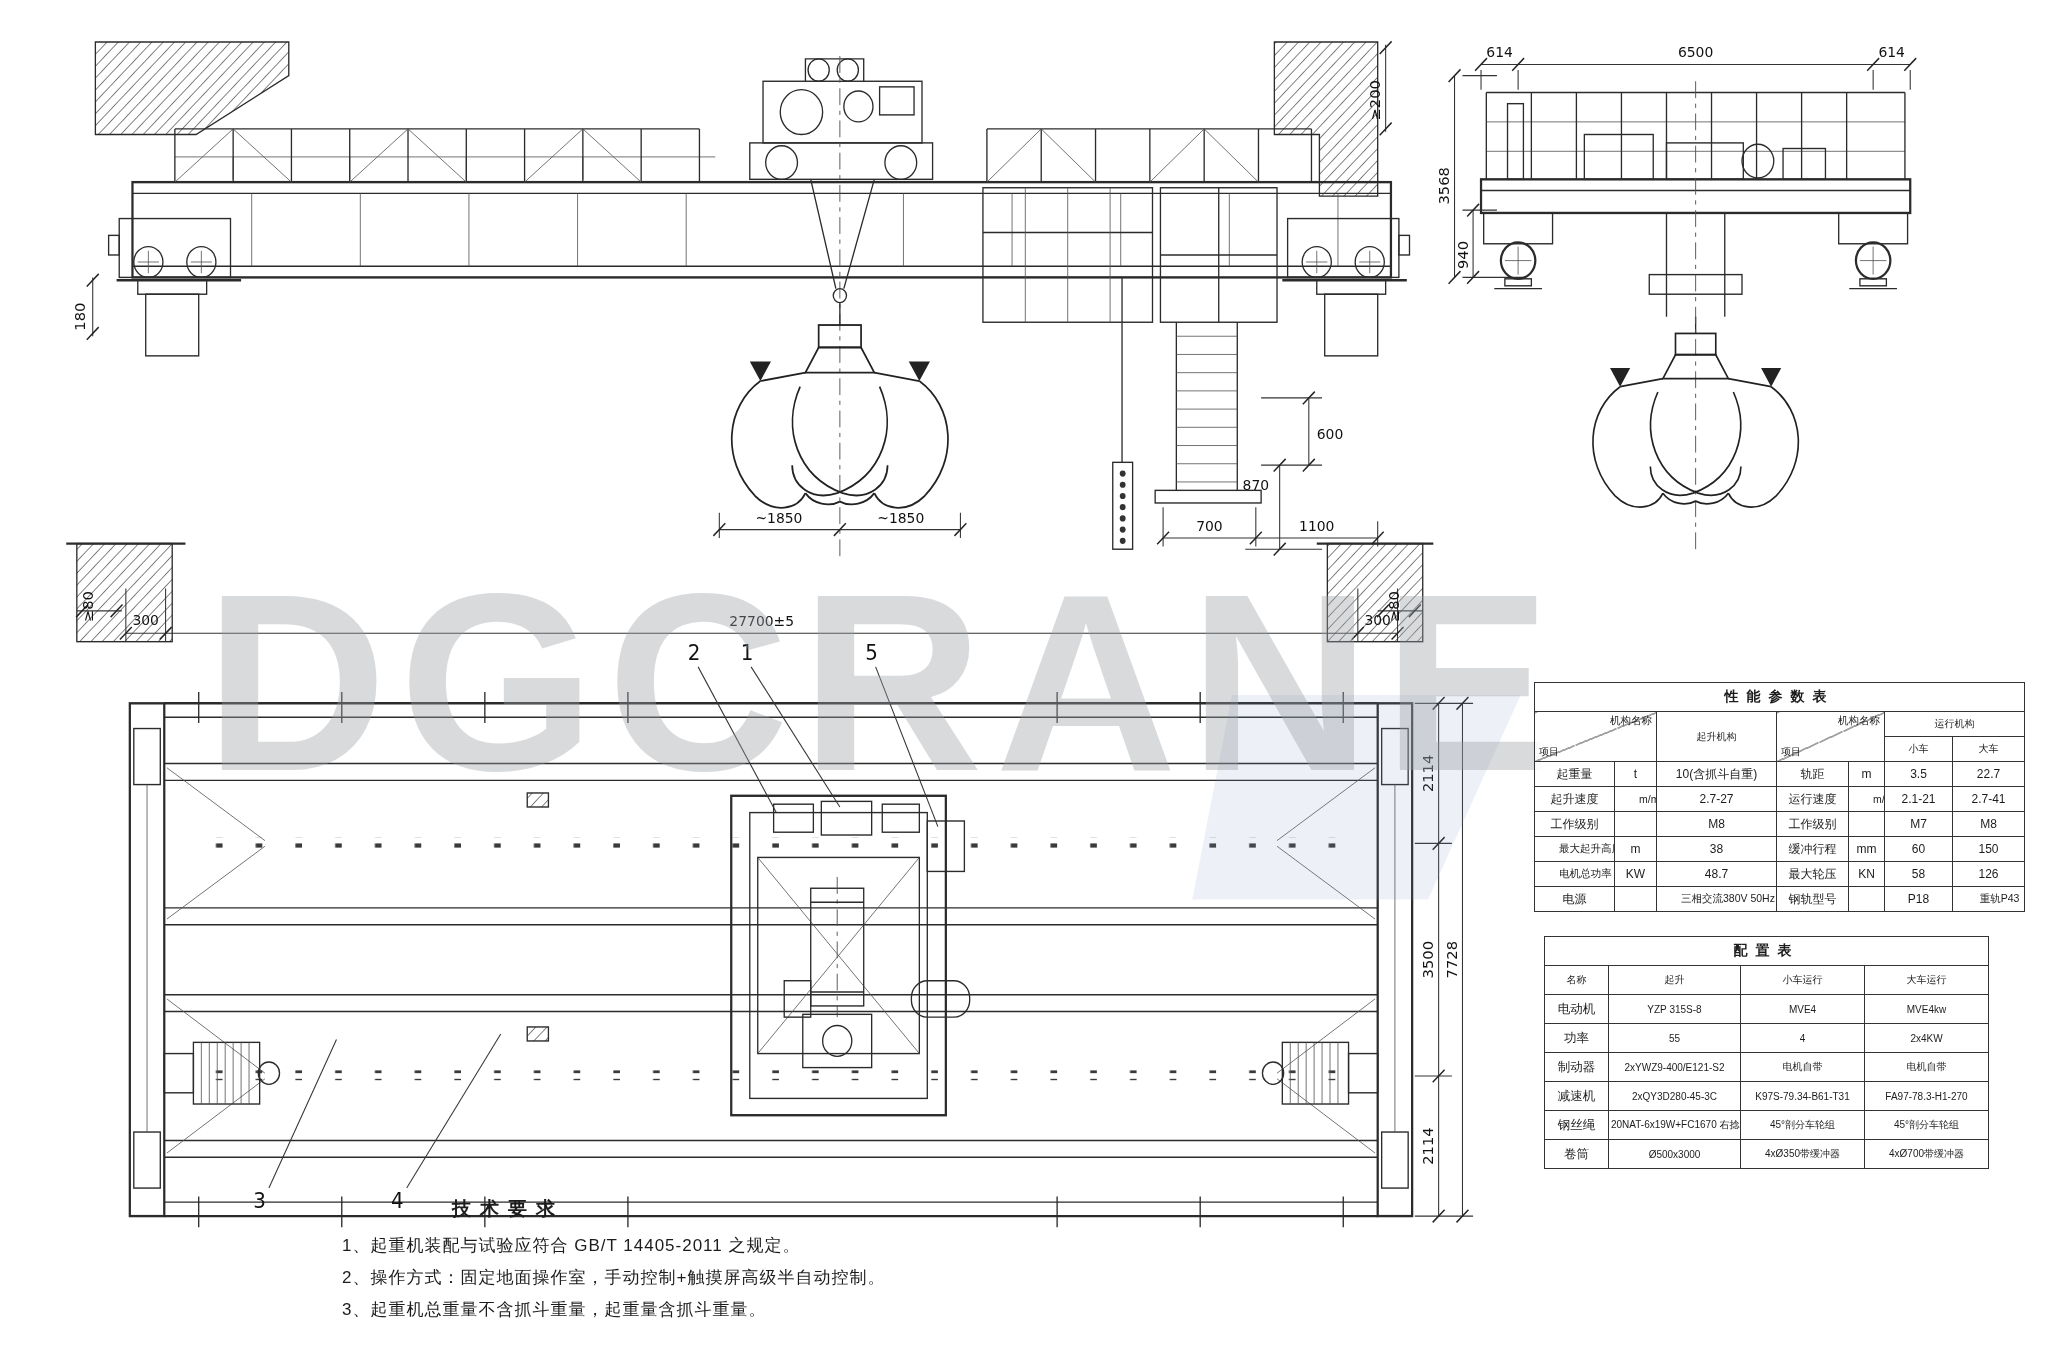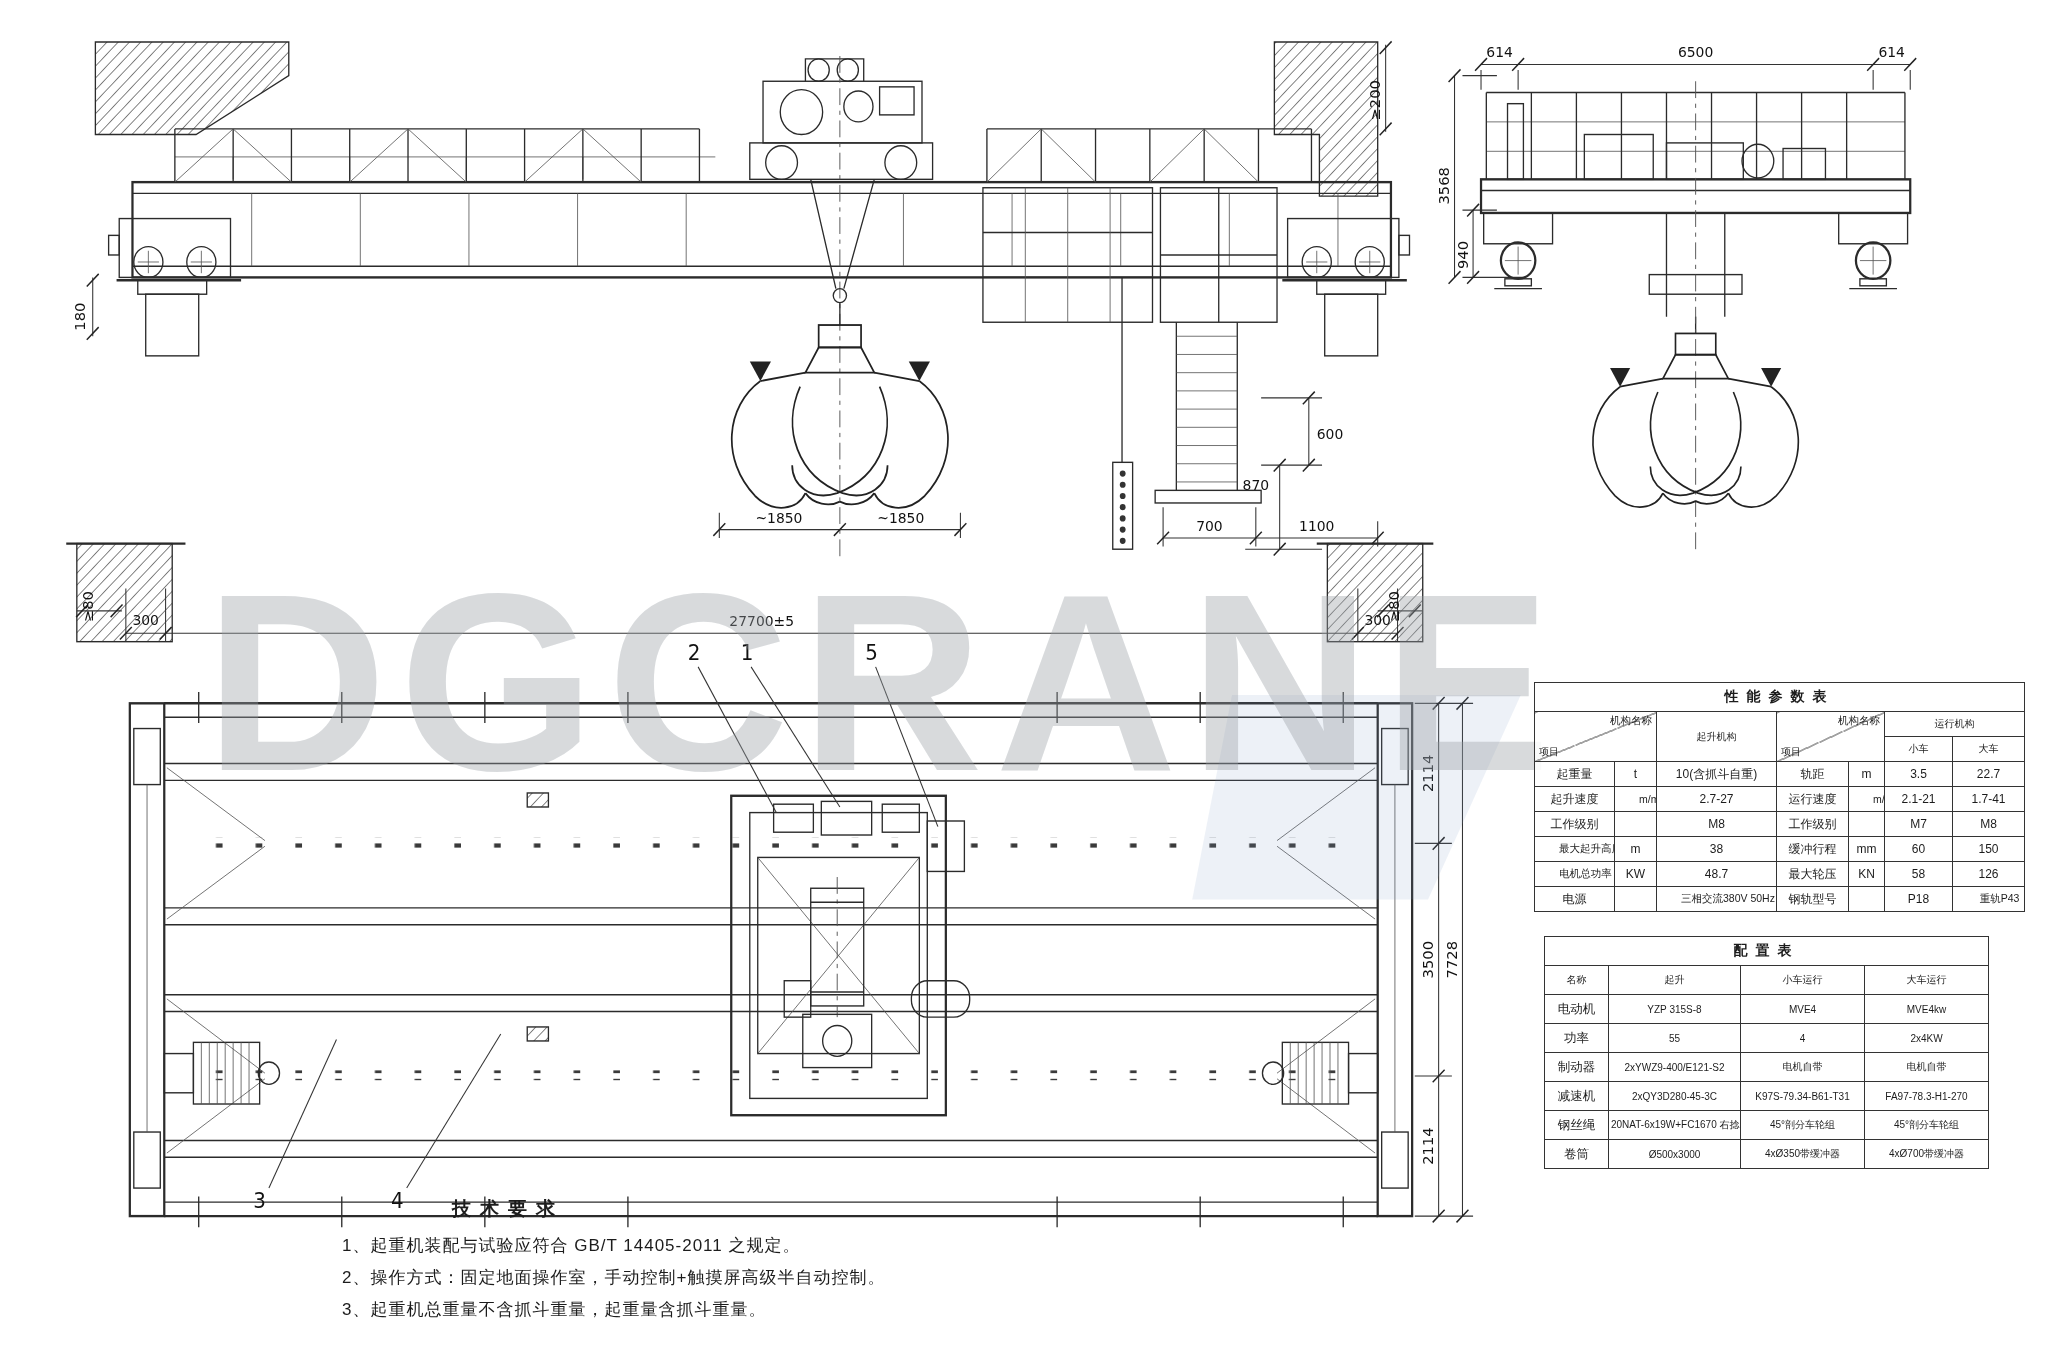--- a/index.html
+++ b/index.html
@@ -401,21 +401,21 @@
             <td>3.5</td>
             <td>22.7</td>
   </tr>
   <tr>
     <td>起升速度</td>
             <td class="sm">m/min</td>
             <td>2.7-27</td>
     <td>运行速度</td>
             <td class="sm">m/min</td>
             <td>2.1-21</td>
-            <td>1.7-41</td>
+            <td>2.7-41</td>
   </tr>
   <tr>
     <td>工作级别</td>
             <td></td>
             <td>M8</td>
     <td>工作级别</td>
             <td></td>
             <td>M7</td>
             <td>M8</td>
   </tr>

